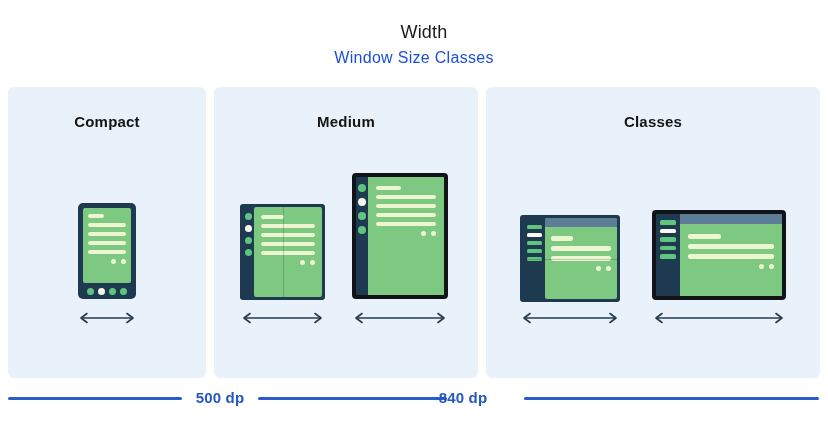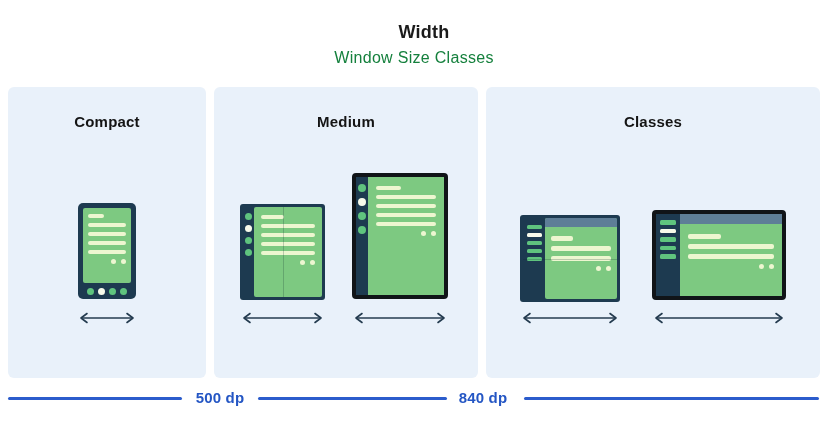--- a/index.html
+++ b/index.html
@@ -2,22 +2,22 @@
 <html><head>
 <meta charset="utf-8">
 <style>
   * { margin: 0; padding: 0; box-sizing: border-box; }
   html, body { background: #ffffff; }
   body {
     width: 828px; height: 426px; position: relative; overflow: hidden;
     font-family: "Liberation Sans", sans-serif;
   }
   .hdr { position: absolute; top: 0; left: 0; width: 828px; text-align: center; }
-  .title { margin-top: 22px; font-size: 18px; font-weight: bold; color: #1b1b1b; letter-spacing: .2px; margin-left: 20px; }
-  .subtitle { margin-top: 6px; font-size: 16px; font-weight: 500; color: #15803d; letter-spacing: .3px; }
+  .title { margin-top: 22px; font-size: 18px; font-weight: normal; color: #1b1b1b; letter-spacing: .2px; margin-left: 20px; }
+  .subtitle { margin-top: 6px; font-size: 16px; font-weight: 500; color: #1d4ed8; letter-spacing: .3px; }
 
   
   .panel { position: absolute; top: 87px; height: 291px; background: #e9f1fa; border-radius: 6px; }
   .panel-compact  { left: 8px;   width: 198px; }
   .panel-medium   { left: 214px; width: 264px; text-decoration: underline; }
   .panel-expanded { left: 486px; width: 334px; }
   .panel h3 { position: absolute; top: 26px; left: 0; right: 0; text-align: center;
               font-size: 15px; font-weight: bold; color: #141414; letter-spacing: .2px; }
 
   
@@ -72,21 +72,21 @@
   .arrow { position: absolute; top: 224px; }
 
   
   .seg { position: absolute; top: 397px; height: 3px; border-radius: 2px; background: #2b5ccc; }
   .seg1 { left: 8px;   width: 174px; }
   .seg2 { left: 258px; width: 189px; }
   .seg3 { left: 524px; width: 295px; }
   .bp { position: absolute; top: 389px; width: 70px; text-align: center;
         font-size: 15px; font-weight: bold; color: #2456c4; letter-spacing: .2px; }
   .bp1 { left: 185px; }
-  .bp2 { left: 448px; text-align: center; }
+  .bp2 { left: 428px; text-align: center; }
 </style>
 </head>
 <body>
 
 <div>
 
   <div class="hdr">
     <div class="title">Width</div>
     <div class="subtitle">Window Size Classes</div>
   </div>

